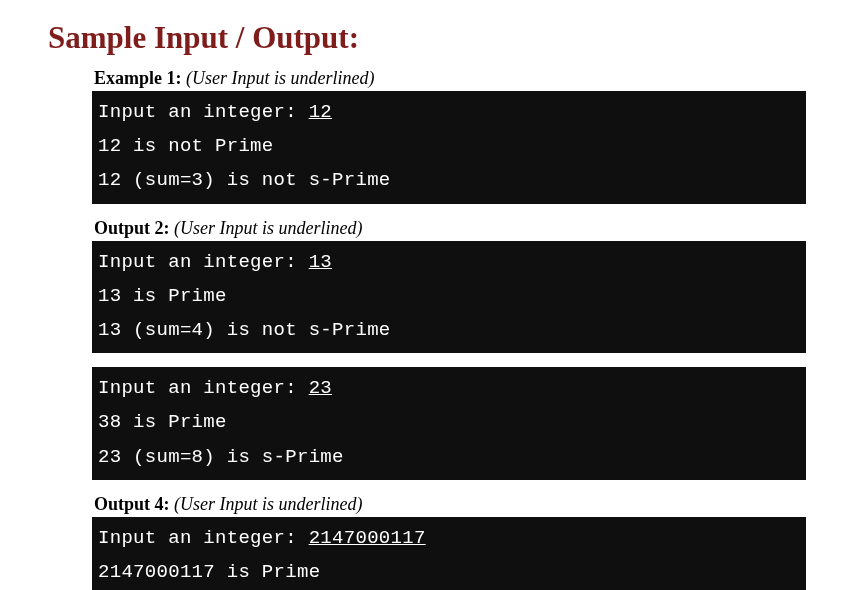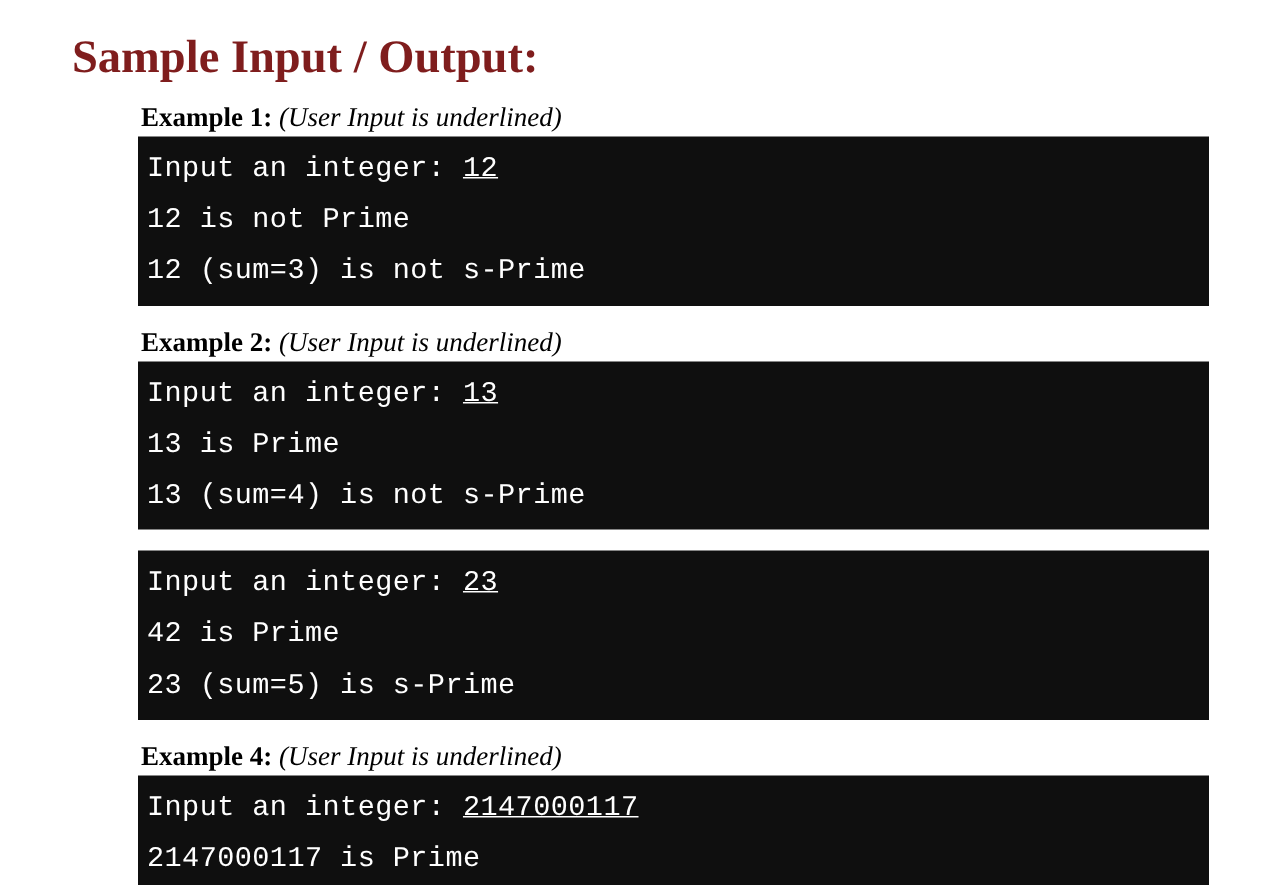--- a/index.html
+++ b/index.html
@@ -64,39 +64,39 @@
   </div>
   <div class="code-block">
     <div class="code-line"><span>Input an integer: </span><span class="user-input">12</span></div>
     <div class="code-line">12 is not Prime</div>
     <div class="code-line">12 (sum=3) is not s-Prime</div>
   </div>
 </div>
 
 <div class="example-block">
   <div class="example-label">
-    <span class="label-strong">Example 2: </span><span class="label-note">(User Input is underlined)</span>
+    <span class="label-strong">Output 2: </span><span class="label-note">(User Input is underlined)</span>
   </div>
   <div class="code-block">
     <div class="code-line"><span>Input an integer: </span><span class="user-input">13</span></div>
     <div class="code-line">13 is Prime</div>
     <div class="code-line">13 (sum=4) is not s-Prime</div>
   </div>
 </div>
 
 <div class="example-block">
   <div class="code-block">
     <div class="code-line"><span>Input an integer: </span><span class="user-input">23</span></div>
-    <div class="code-line">42 is Prime</div>
-    <div class="code-line">23 (sum=5) is s-Prime</div>
+    <div class="code-line">38 is Prime</div>
+    <div class="code-line">23 (sum=8) is s-Prime</div>
   </div>
 </div>
 
 <div class="example-block">
   <div class="example-label">
-    <span class="label-strong">Example 4: </span><span class="label-note">(User Input is underlined)</span>
+    <span class="label-strong">Output 4: </span><span class="label-note">(User Input is underlined)</span>
   </div>
   <div class="code-block">
     <div class="code-line"><span>Input an integer: </span><span class="user-input">2147000117</span></div>
     <div class="code-line">2147000117 is Prime</div>
     <div class="code-line">2147000117 (sum=23) is s-Prime</div>
   </div>
 </div>
 
 </body></html>

